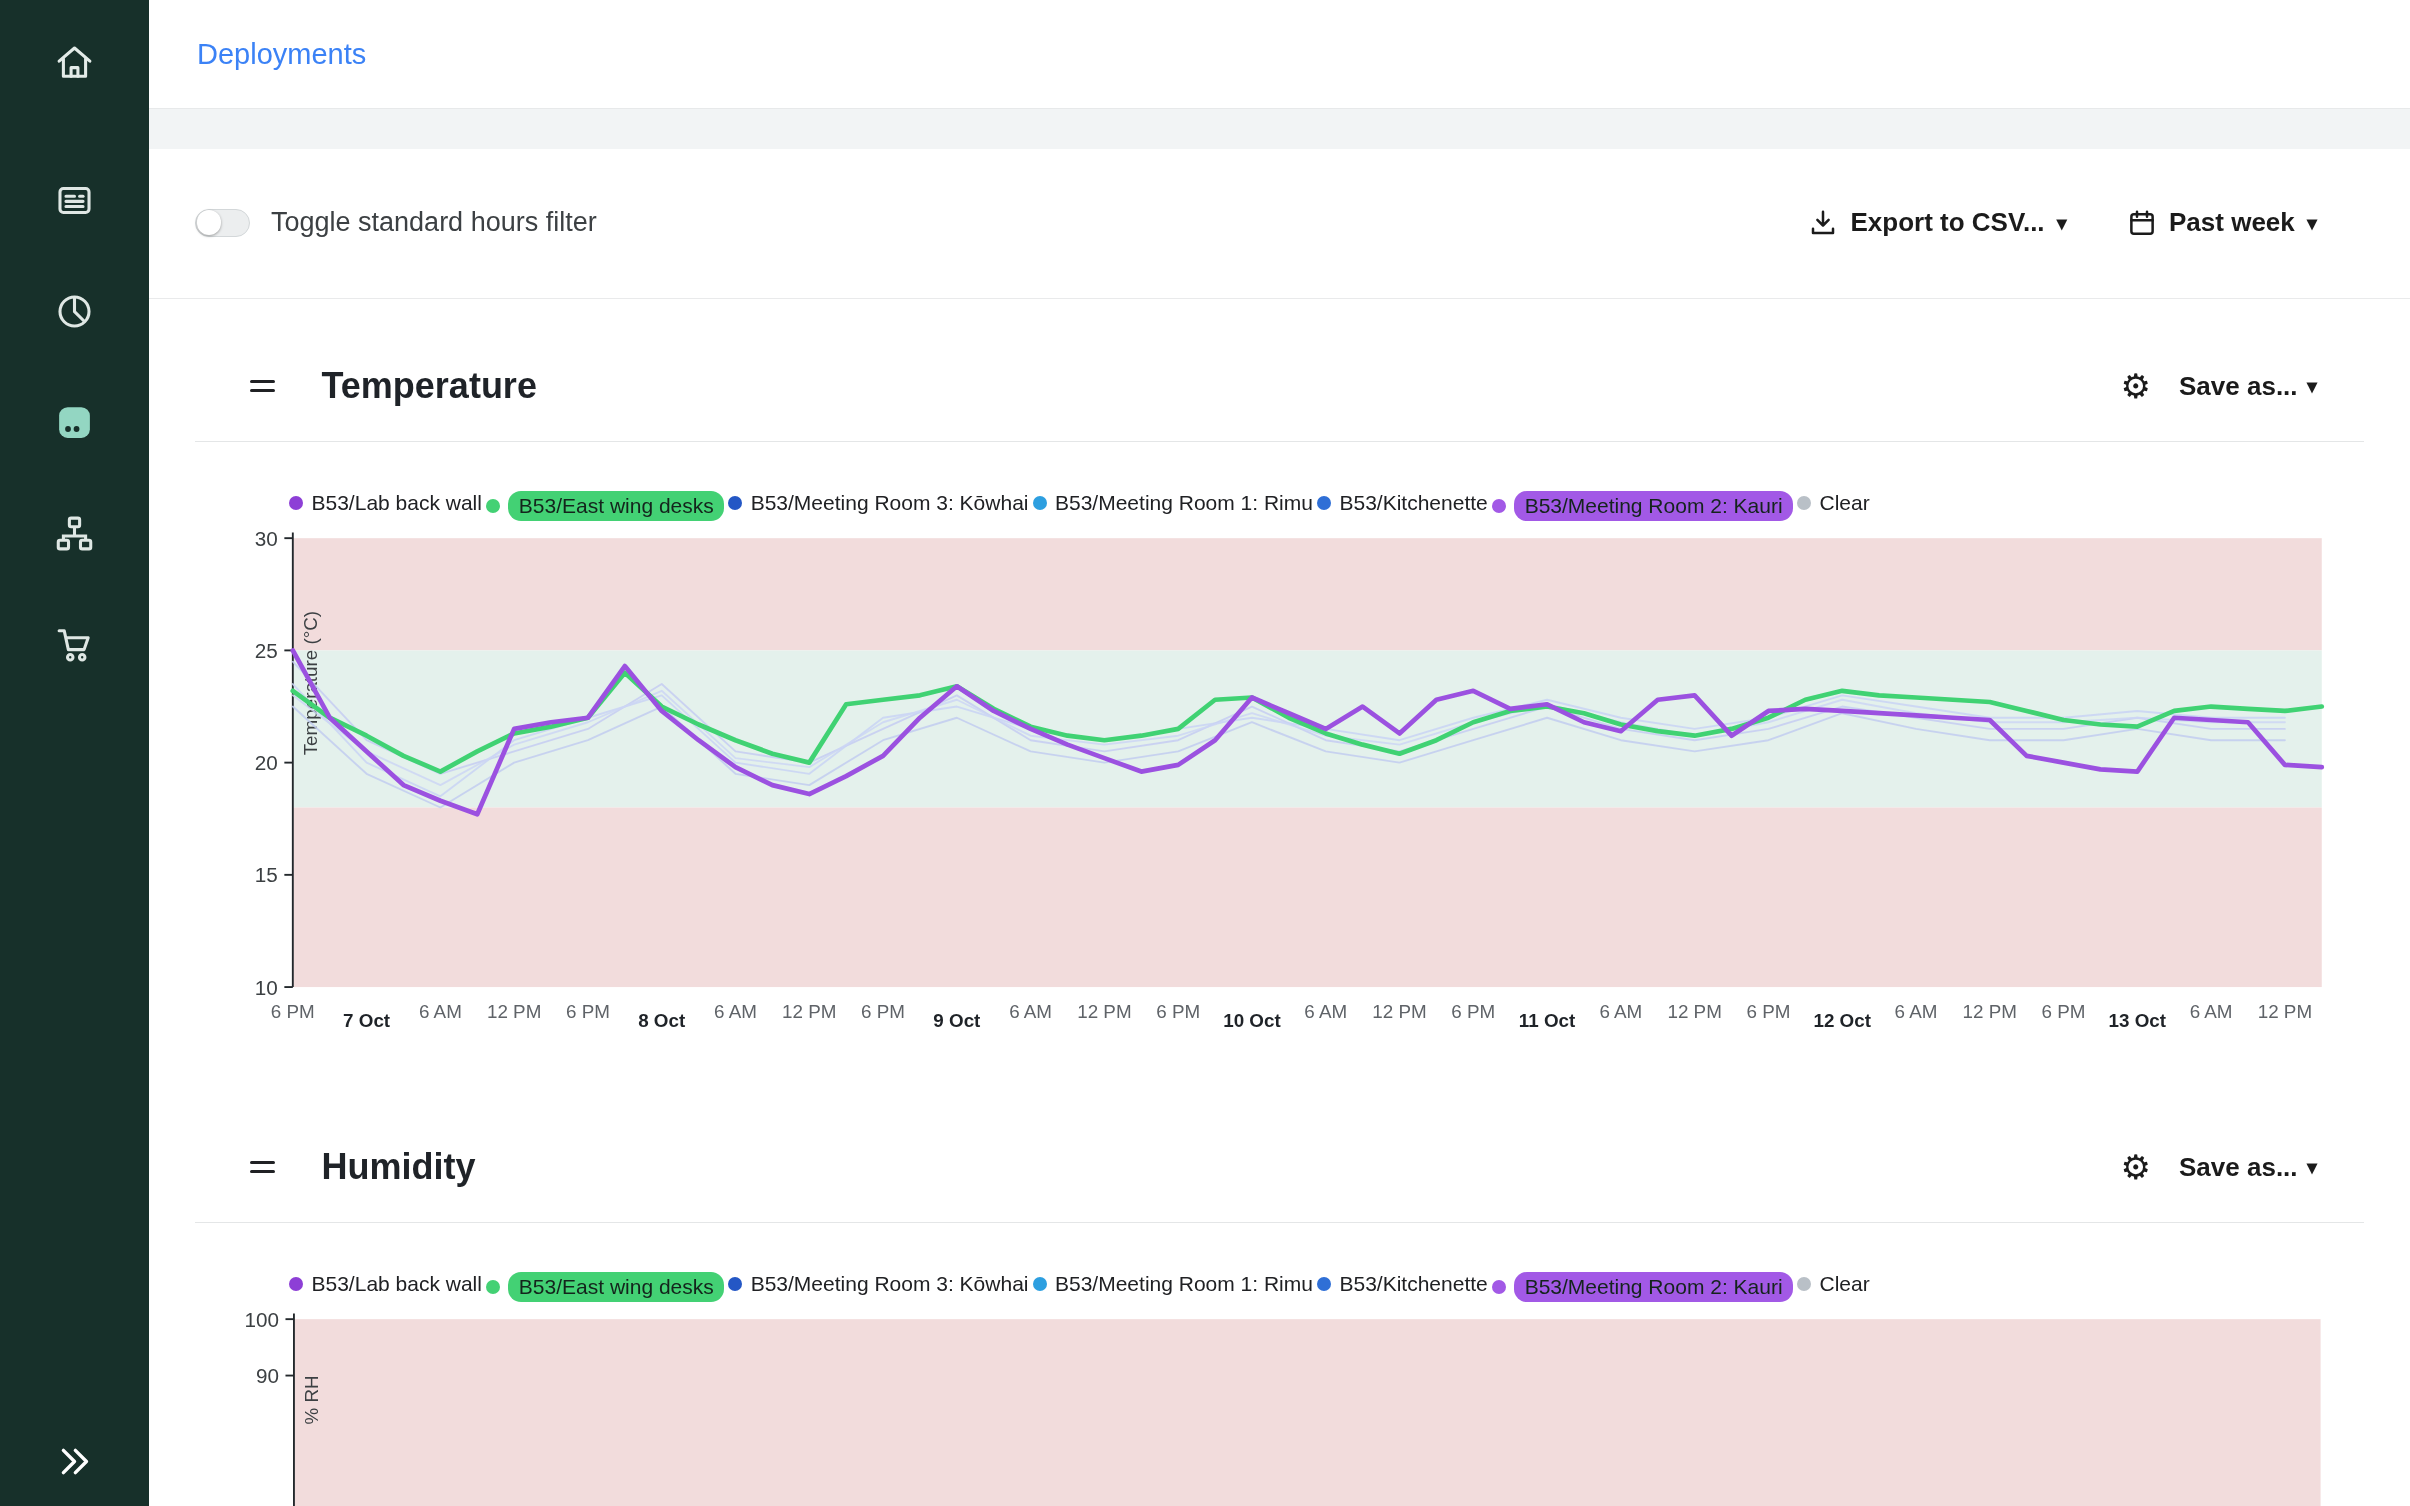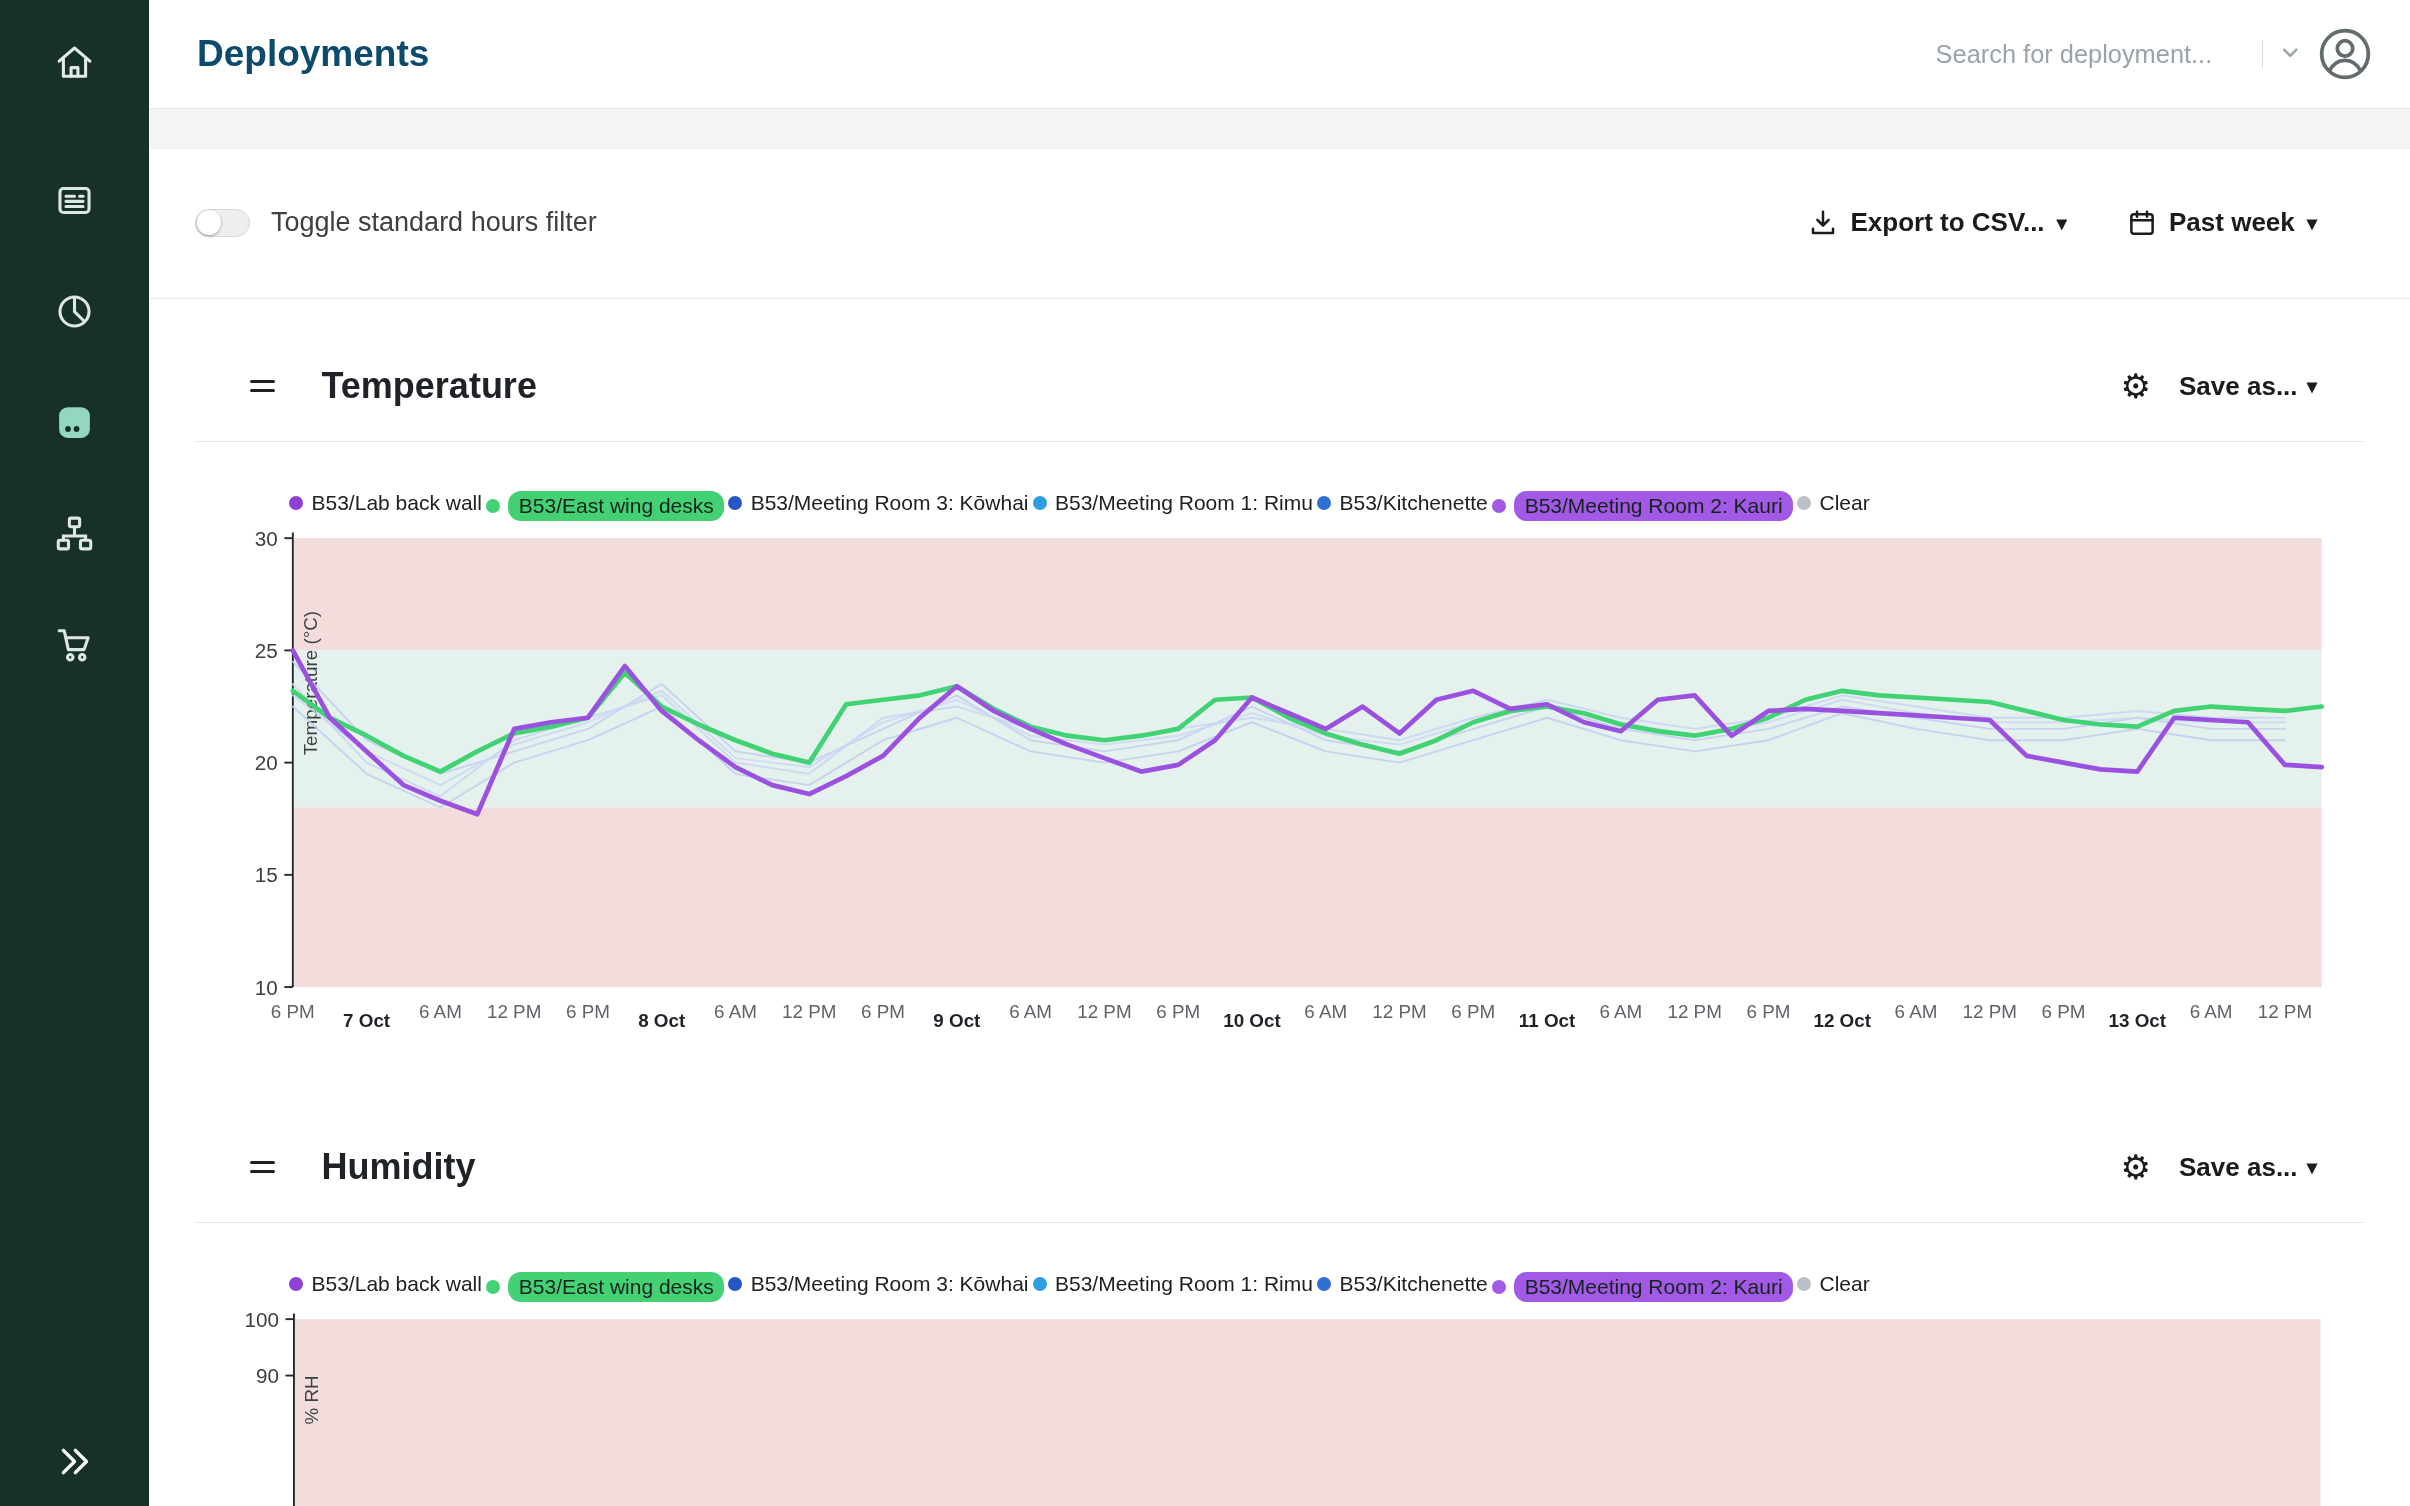--- a/index.html
+++ b/index.html
@@ -14,21 +14,21 @@
   .sb-btn svg{width:41px;height:41px}
   .sb-home{margin-top:38px}.sb-news{margin-top:89px}.sb-dash{margin-top:62px}
   .sb-sens{margin-top:62px}.sb-site{margin-top:62px}.sb-cart{margin-top:62px}
   .sb-collapse{position:absolute;bottom:21px;left:0;right:0;margin:0 auto}
 
   
   .main{margin-left:149px;width:2262px}
 
   .hdr{height:109px;display:flex;align-items:center;padding:0 38px 0 48px;
     border-bottom:0.9px solid #e7e9ea;background:#fff}
-  .hdr h1{font-size:37px;font-weight:700;color:#0c4a6e}
+  .hdr h1{font-size:29px;font-weight:400;color:#3b82f6}
   .hdr-right{margin-left:auto;display:flex;align-items:center;gap:15px}
   .search{border:none;outline:none;font-size:25.4px;width:311px;color:#5f6368;background:transparent}
   .search::placeholder{color:#9aa3a8}
   .vdiv{width:0.9px;height:28px;background:#d7dbdd}
   .chev svg{width:24.5px;height:24.5px}
   .avatar{width:56px;height:56px;border:none;background:none;cursor:pointer}
 
   .grayband{height:40px;background:#f2f4f5}
 
   .cmpwrap{padding:0 47px 0 46px}
@@ -124,36 +124,20 @@
     <svg viewBox="0 0 24 24" fill="none" stroke="#ffffff" stroke-width="2" stroke-linecap="round" stroke-linejoin="round">
       <path d="M5.5 5.5 12 12l-6.5 6.5M12.5 5.5 19 12l-6.5 6.5"></path>
     </svg>
   </button>
 </aside>
 
 <div class="main">
 
   <header class="hdr">
     <h1>Deployments</h1>
-    <div class="hdr-right">
-      <input class="search" type="text" placeholder="Search for deployment..." style="">
-      <span class="vdiv"></span>
-      <span class="chev">
-        <svg viewBox="0 0 24 24" fill="none" stroke="#9aa3a8" stroke-width="2.4" stroke-linecap="round" stroke-linejoin="round">
-            <path d="M6 9.5l6 6 6-6"></path>
-          </svg>
-      </span>
-      <button class="avatar">
-        <svg viewBox="0 0 24 24" fill="none" stroke="#626c6d" stroke-width="1.6">
-          <circle cx="12" cy="12" r="10"></circle>
-            <circle cx="12" cy="9.6" r="3.3"></circle>
-            <path d="M5.3 19.3c1.6-3.3 4.1-4.6 6.7-4.6s5.1 1.3 6.7 4.6"></path>
-        </svg>
-      </button>
-    </div>
   </header>
 
   <div class="grayband"></div>
 
 
   <div class="toolbar">
     <div class="toggle">
       <div class="knob"></div>
     </div>
     <span class="tg-label">Toggle standard hours filter</span>

